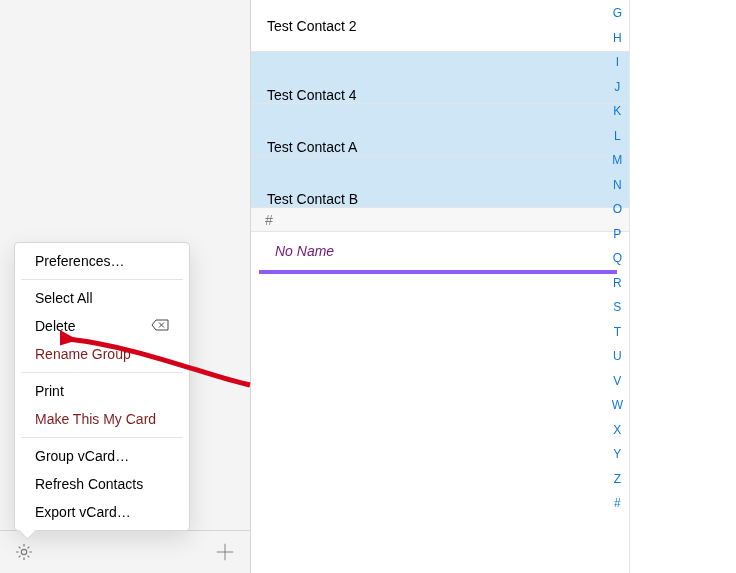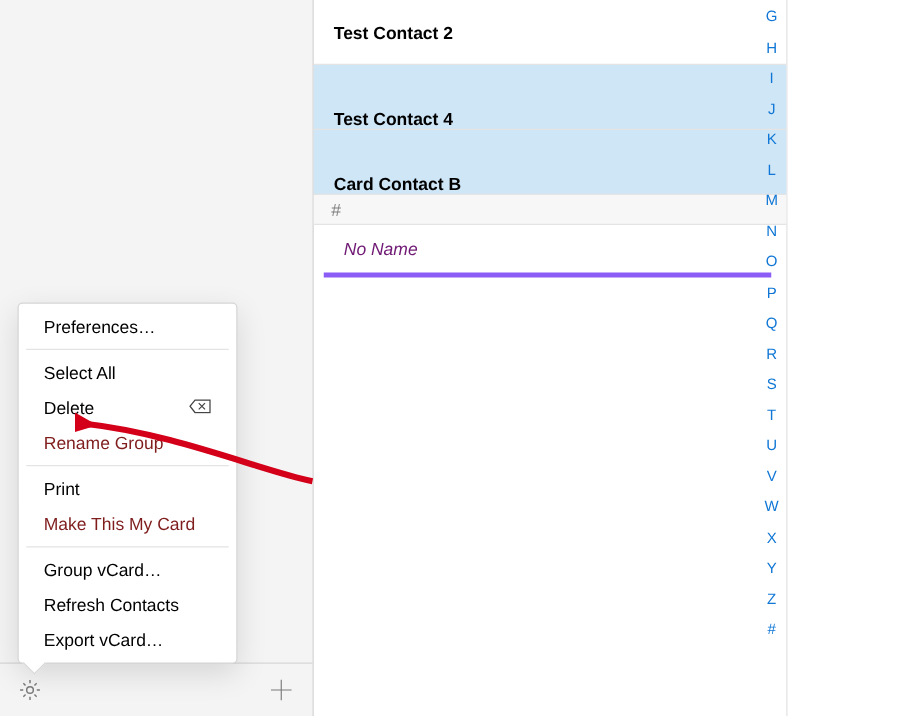--- a/index.html
+++ b/index.html
@@ -2,21 +2,21 @@
 <html><head>
 <meta charset="utf-8">
 <style>
   * { box-sizing: border-box; margin: 0; padding: 0; }
   html, body { width: 736px; height: 573px; overflow: hidden; font-family: -apple-system, "Helvetica Neue", Arial, sans-serif; font-size: 14px; color: #000; }
   .app { display: flex; width: 100%; height: 100%; background: #fff; }
   .sidebar { width: 251px; height: 100%; background: #f4f4f4; position: relative; border-right: 1px solid #d6d6d6; }
   .sidebar-bottom { position: absolute; left: 0; right: 0; bottom: 0; height: 43px; border-top: 1px solid #d6d6d6; display: flex; align-items: center; justify-content: space-between; padding: 0 14px; }
   .gear, .plus { color: #7a7a7a; display: inline-flex; align-items: center; justify-content: center; }
   .contact-list { flex: 1; position: relative; border-right: 1px solid #e4e4e4; }
-  .contact-row { height: 52px; display: flex; align-items: center; padding-left: 16px; font-weight: 700; border-bottom: 1px solid #e4e4e4; }
+  .contact-row { height: 52px; display: flex; align-items: center; padding-left: 16px; font-weight: 400; border-bottom: 1px solid #e4e4e4; }
   .contact-row.sel { background: #cfe6f6; align-items: flex-end; }
   .section-sep { height: 24px; background: #f7f7f7; border-bottom: 1px solid #e4e4e4; display: flex; align-items: center; padding-left: 14px; color: #808080; font-weight: 400; }
   .noname { height: 42px; display: flex; align-items: center; padding-left: 16px; font-style: italic; color: #701a75; border-bottom: 4px solid #8b5cf6; margin-right: 12px; margin-left: 8px; }
   .index-rail { position: absolute; right: 6px; top: 6px; display: flex; flex-direction: column; gap: 10.5px; color: #1077d6; font-size: 12px; font-weight: 500; }
   .index-rail span { cursor: pointer; text-align: center; }
   .right-pane { width: 106px; background: #fff; }
 
   .ctx-menu { position: absolute; left: 14px; bottom: 42px; width: 176px; background: #fff; border: 1px solid #d6d6d6; border-radius: 4px; box-shadow: 0 8px 24px rgba(0,0,0,0.12); z-index: 50; padding: 4px 6px; }
   .ctx-menu::after {
     content: ""; position: absolute; bottom: -7px; left: 6px; width: 12px; height: 12px; background: #fff; border-left: 1px solid #d6d6d6; border-bottom: 1px solid #d6d6d6; transform: rotate(-45deg);
@@ -100,21 +100,24 @@
 
   <div class="contact-list">
     <div id="contacts-container">
         <div class="contact-row">
           <span>Test Contact 2</span>
         </div>
         <div class="contact-row sel">
           <span>Test Contact 4</span>
         </div>
         <div class="contact-row sel">
-          <span>Card Contact B</span>
+          <span>Test Contact A</span>
+        </div>
+        <div class="contact-row sel">
+          <span>Test Contact B</span>
         </div>
       </div>
     <div class="section-sep">
       <span>#</span>
     </div>
     <div class="noname">
       <span>No Name</span>
     </div>
     <div class="index-rail" id="index-rail">
         <span>G</span>

